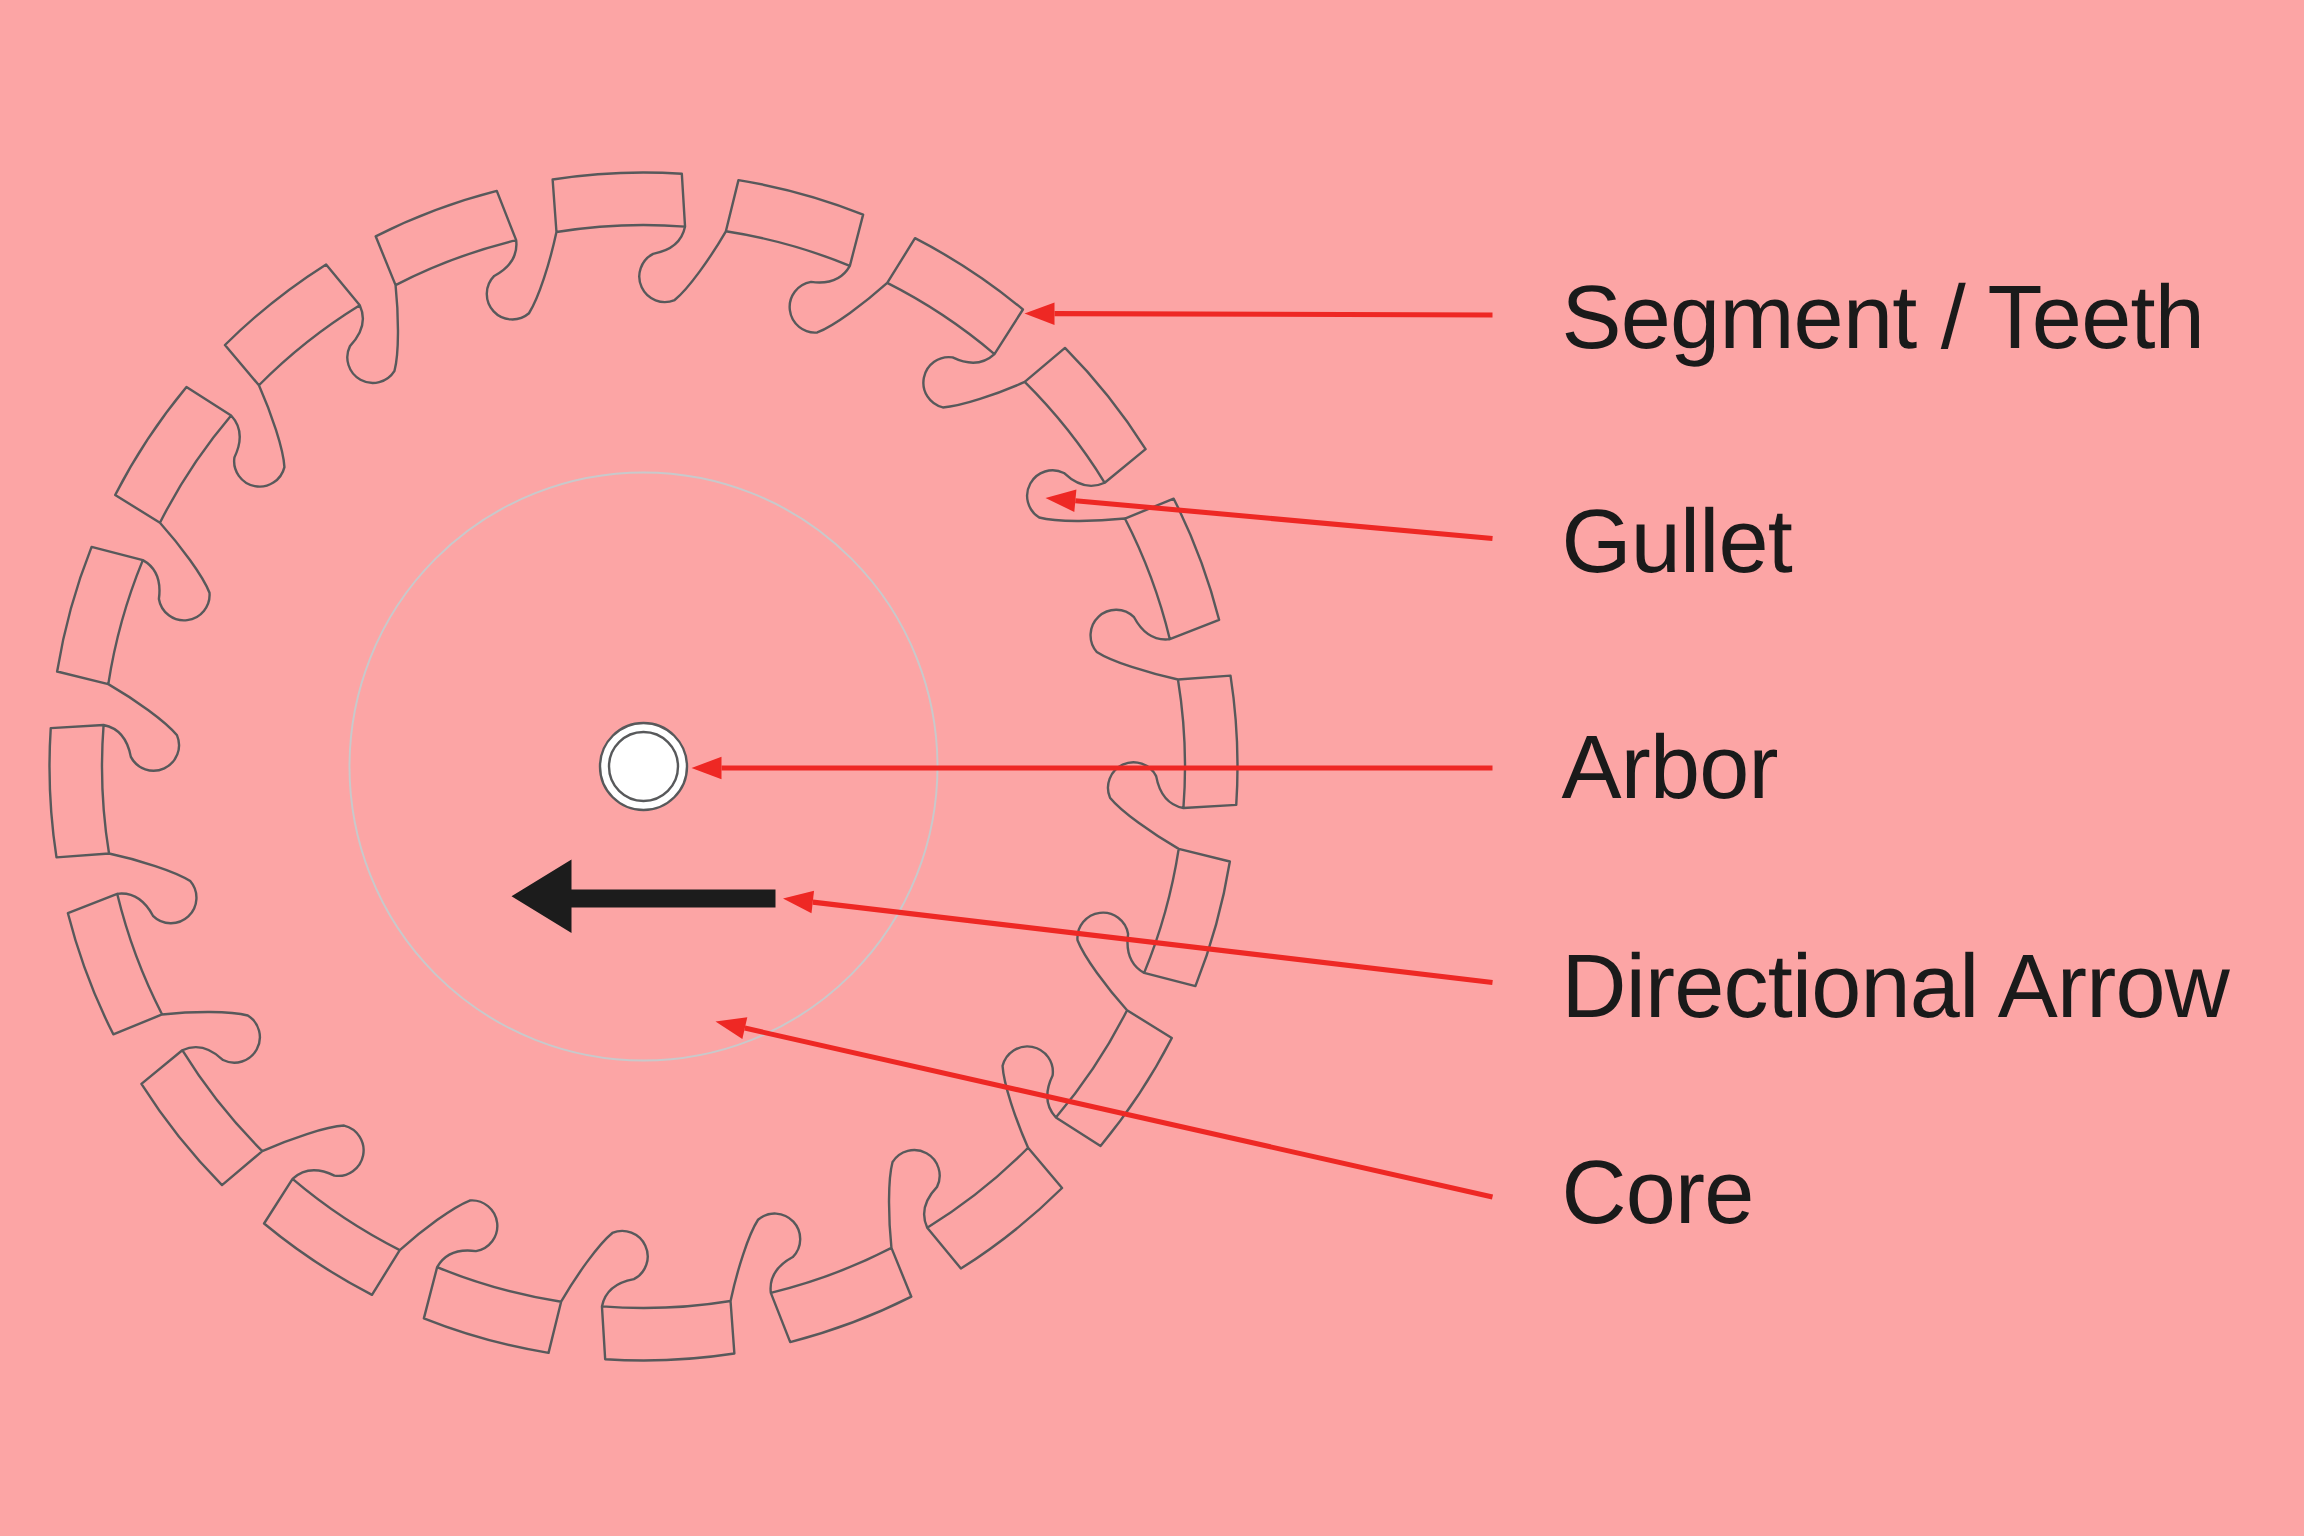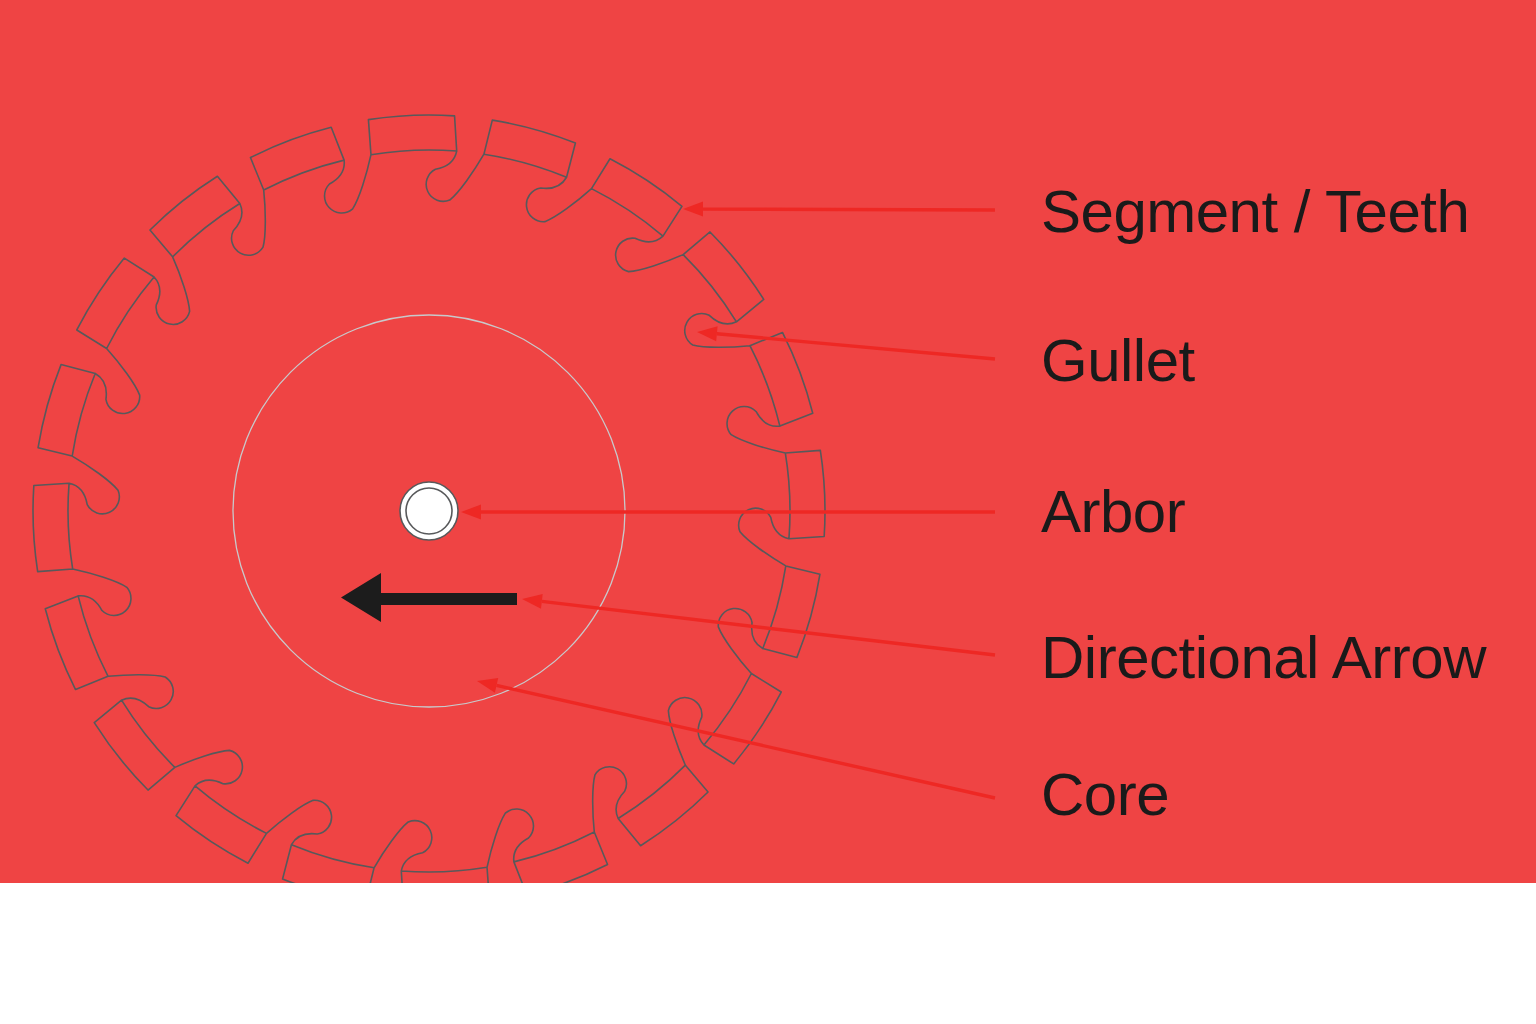--- a/index.html
+++ b/index.html
@@ -1,19 +1,19 @@
 <!DOCTYPE html>
 <html><head>
 <meta charset="utf-8">
 <style>
   html,body{margin:0;padding:0;background:#ffffff;}
   .canvas{
     position:relative;
-    width:1536px;height:883px;
-    background:#ef4444;
+    width:1536px;height:1024px;
+    background:#fca5a5;
     font-family:"Liberation Sans", sans-serif;
     overflow:hidden;
   }
   svg{display:block;}
   .c-label{
     font-family:"Liberation Sans", sans-serif;
     font-size:60px;
     letter-spacing:-0.5px;
     font-weight:400;
   }

